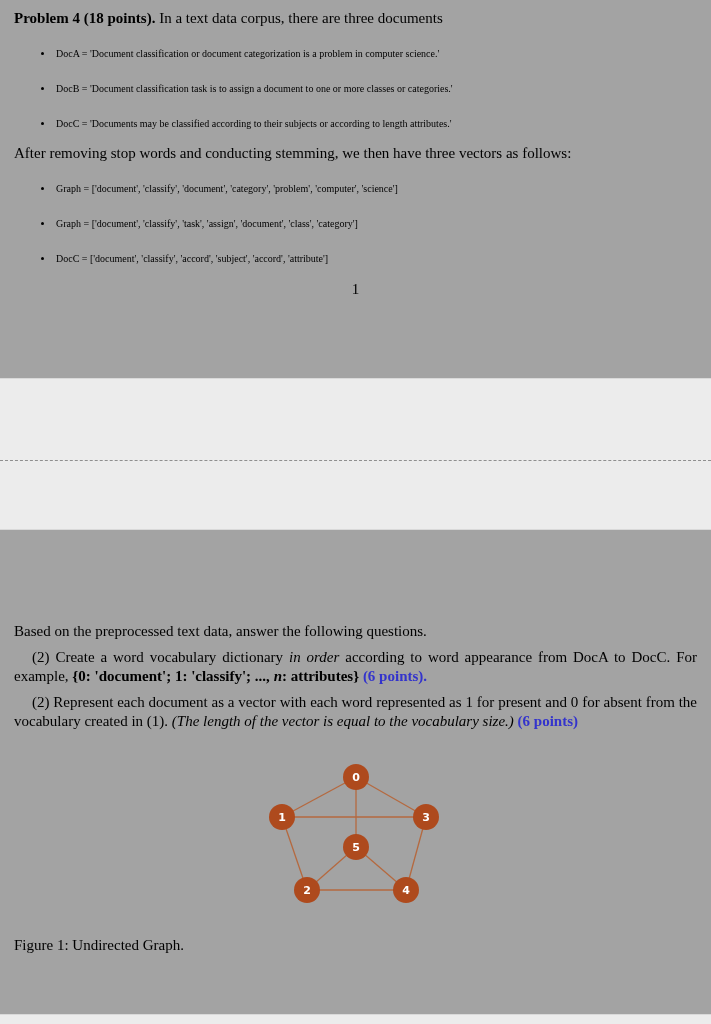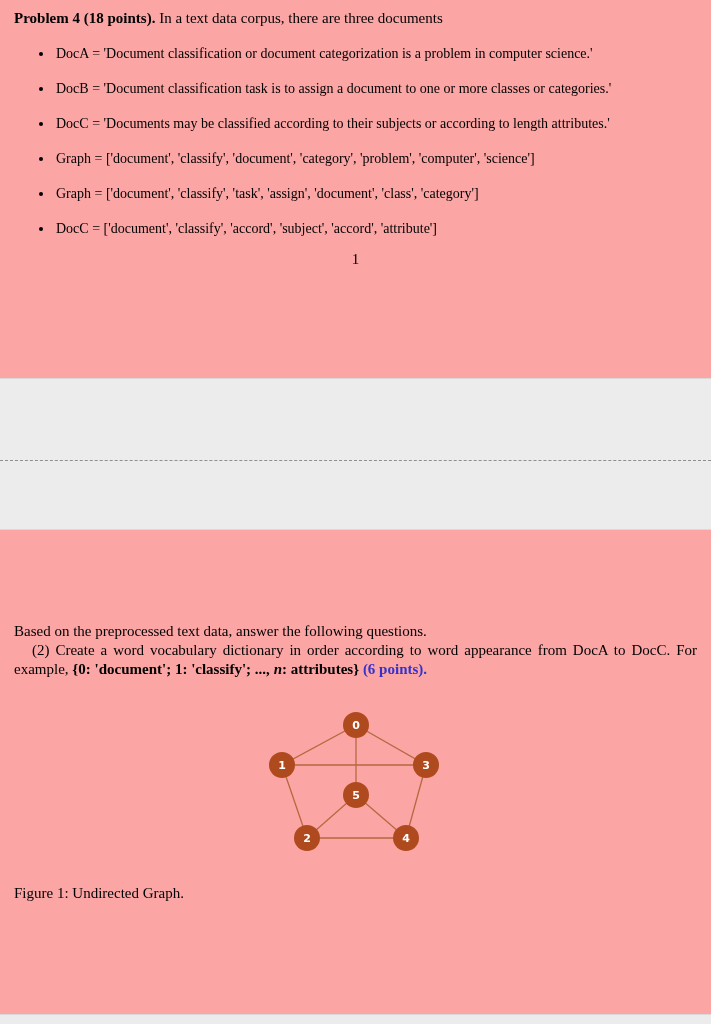--- a/index.html
+++ b/index.html
@@ -12,45 +12,45 @@
     height: 1024px;
     position: relative;
     overflow: hidden;
     font-family: "Liberation Serif", "DejaVu Serif", serif;
     color: #000000;
   }
   .page {
     position: absolute;
     left: 0;
     width: 711px;
-    background: #fca5a5;
+    background: #a3a3a3;
     box-sizing: border-box;
   }
   .page1 {
     top: 0;
     height: 378px;
     padding: 8px 14px 0 14px;
   }
   .para {
     margin: 0;
     font-size: 15px;
     line-height: 21px;
     text-align: justify;
   }
   .bold { font-weight: bold; }
-  .it { }
+  .it { font-style: italic; }
   .bold-it { font-weight: bold; font-style: italic; }
   .blue { color: var(--accent-blue, #3333cc); font-weight: bold; }
   ul.doc-list {
     margin: 10px 0 0 0;
     padding: 0 0 0 40px;
     list-style-type: disc;
   }
   ul.doc-list li {
-    font-size: 14px;
+    font-size: 10px;
     line-height: 21px;
     text-align: justify;
     margin: 14px 0 9px 0;
     padding-left: 2px;
   }
   ul.vec-list li { margin-bottom: 12px; }
   .page-number {
     text-align: center;
     font-size: 15px;
     margin-top: 8px;
@@ -77,20 +77,21 @@
   .page2 {
     top: 530px;
     height: 484px;
     padding: 0 14px;
   }
   .page2 .content {
     margin-top: 92px;
   }
   .page2 .para {
     line-height: 19px;
+    margin-top: 7px;
   }
   .indent { text-indent: 18px; }
   .figure-wrap {
     margin-top: 30px;
     text-align: center;
   }
   .figure-wrap svg {
     display: inline-block;
   }
   .figure-caption {
@@ -115,20 +116,21 @@
   <p class="para">
     <span class="bold">Problem 4 (18 points).</span><span> In a text data corpus, there are three documents</span>
   </p>
 
   <ul class="doc-list">
     <li>DocA = 'Document classification or document categorization is a problem in computer science.'</li>
     <li>DocB = 'Document classification task is to assign a document to one or more classes or categories.'</li>
     <li>DocC = 'Documents may be classified according to their subjects or according to length attributes.'</li>
   </ul>
 
+  <p class="para">After removing stop words and conducting stemming, we then have three vectors as follows:</p>
 
   <ul class="doc-list vec-list">
     <li>Graph = ['document', 'classify', 'document', 'category', 'problem', 'computer', 'science']</li>
     <li>Graph = ['document', 'classify', 'task', 'assign', 'document', 'class', 'category']</li>
     <li>DocC = ['document', 'classify', 'accord', 'subject', 'accord', 'attribute']</li>
   </ul>
 
   <div class="page-number">1</div>
 </div>
 
@@ -138,20 +140,23 @@
 
 <div class="page page2">
   <div class="content">
 
     <p class="para">Based on the preprocessed text data, answer the following questions.</p>
 
     <p class="para indent">
       <span>(2) Create a word vocabulary dictionary </span><span class="it">in order</span><span> according to word appearance from DocA to DocC. For example, </span><span class="bold">{0: 'document'; 1: 'classify'; ..., </span><span class="bold-it">n</span><span class="bold">: attributes}</span><span class="blue"> (6 points).</span>
     </p>
 
+    <p class="para indent">
+      <span>(2) Represent each document as a vector with each word represented as 1 for present and 0 for absent from the vocabulary created in (1). </span><span class="it">(The length of the vector is equal to the vocabulary size.)</span><span class="blue"> (6 points)</span>
+    </p>
 
 
     <div class="figure-wrap">
       <svg width="180" height="150" viewBox="0 0 180 150" xmlns="http://www.w3.org/2000/svg">
           <line x1="90" y1="16" x2="16" y2="56" stroke="#b5693f" stroke-width="1.3"></line>
           <line x1="90" y1="16" x2="160" y2="56" stroke="#b5693f" stroke-width="1.3"></line>
           <line x1="90" y1="16" x2="90" y2="86" stroke="#b5693f" stroke-width="1.3"></line>
           <line x1="16" y1="56" x2="160" y2="56" stroke="#b5693f" stroke-width="1.3"></line>
           <line x1="16" y1="56" x2="41" y2="129" stroke="#b5693f" stroke-width="1.3"></line>
           <line x1="160" y1="56" x2="140" y2="129" stroke="#b5693f" stroke-width="1.3"></line>

